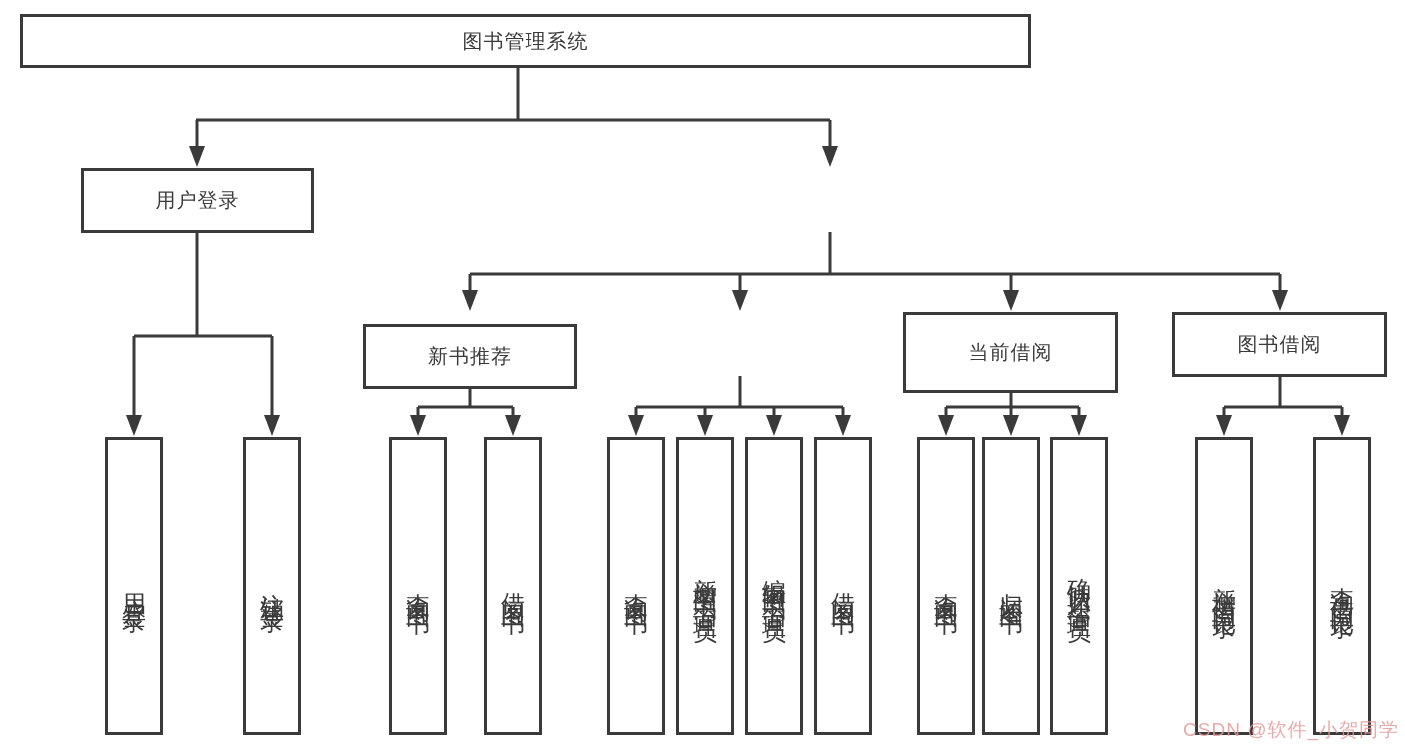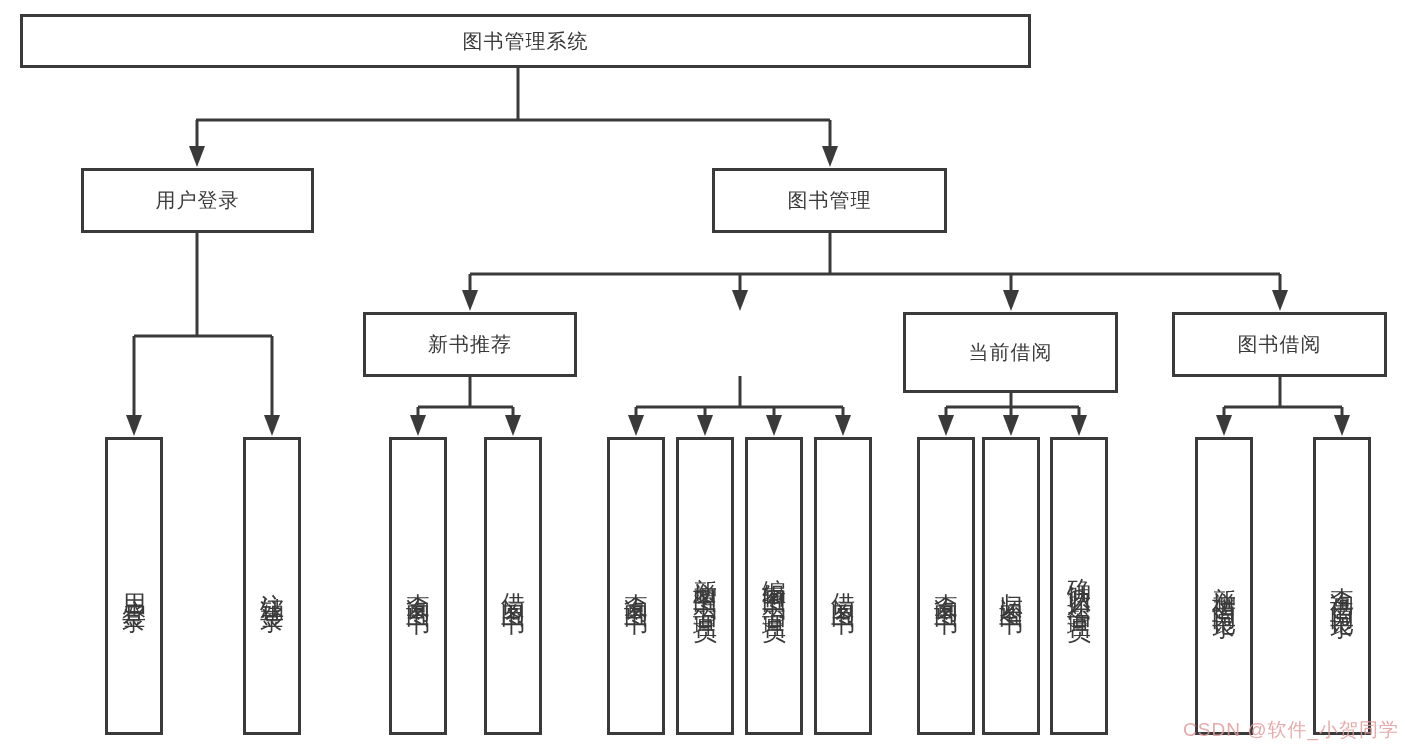--- a/index.html
+++ b/index.html
@@ -80,23 +80,22 @@
       <polygon points="1071,415 1087,415 1079,436" fill="#3A3A3A"></polygon>
       <line x1="1224" y1="407" x2="1224" y2="420" stroke="#3A3A3A" stroke-width="3"></line>
       <polygon points="1216,415 1232,415 1224,436" fill="#3A3A3A"></polygon>
       <line x1="1342" y1="407" x2="1342" y2="420" stroke="#3A3A3A" stroke-width="3"></line>
       <polygon points="1334,415 1350,415 1342,436" fill="#3A3A3A"></polygon>
     </svg>
 
   <div class="node hbox root" style="left:12px;top:14px;width:1011px;height:54px;margin-left:8px;">图书管理系统</div>
 
   <div class="node hbox" style="left:81px;top:168px;width:233px;height:65px;">用户登录</div>
-  <div class="node hbox" style="left:712px;top:168px;width:235px;height:65px;">图书管理</div>
 
-  <div class="node hbox" style="left:363px;top:312px;width:214px;height:65px;">新书推荐</div>
+  <div class="node hbox" style="left:363px;top:324px;width:214px;height:65px;">新书推荐</div>
   <div class="node hbox" style="left:903px;top:312px;width:215px;height:81px;">当前借阅</div>
   <div class="node hbox" style="left:1172px;top:312px;width:215px;height:65px;">图书借阅</div>
 
   <div class="node vbox" style="left:105px;top:437px;width:58px;height:298px;">用户登录</div>
   <div class="node vbox" style="left:243px;top:437px;width:58px;height:298px;">注销登录</div>
 
   <div class="node vbox" style="left:389px;top:437px;width:58px;height:298px;">查询图书</div>
   <div class="node vbox" style="left:484px;top:437px;width:58px;height:298px;">借阅图书</div>
 
   <div class="node vbox" style="left:607px;top:437px;width:58px;height:298px;">查询图书</div>

